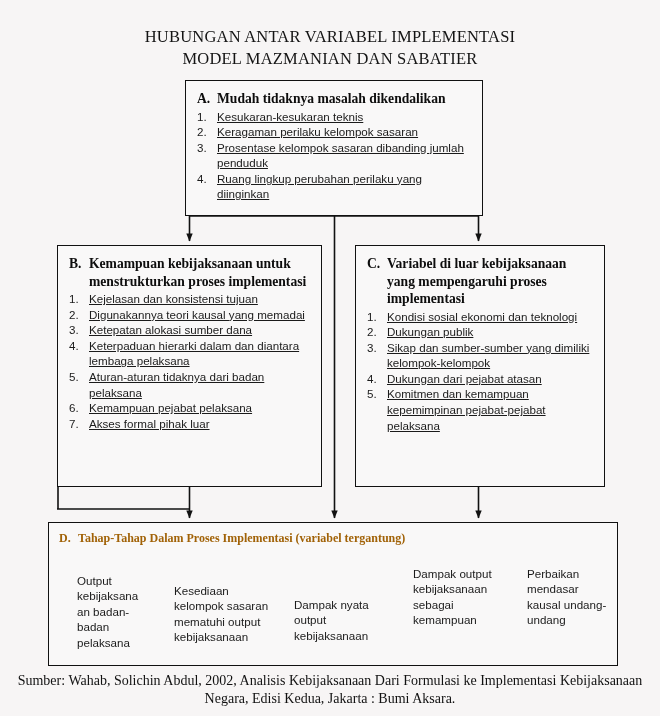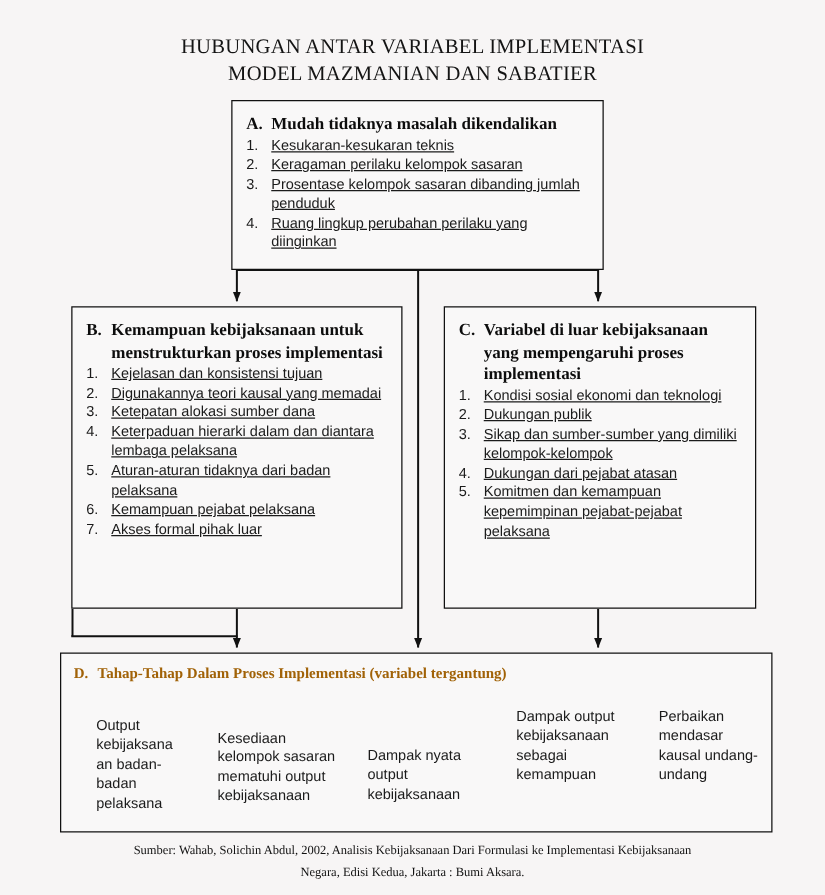--- a/index.html
+++ b/index.html
@@ -125,21 +125,21 @@
   #flow-node-4 { left: 478px; top: 13px;  width: 80px; }
 
   
   .source-caption {
     position: absolute;
     left: 12px;
     top: 672px;
     width: 636px;
     text-align: center;
     font-family: "Liberation Serif", serif;
-    font-size: 10px;
+    font-size: 14px;
     line-height: 18px;
     color: #111;
   }
   .source-caption .cap-line { display: block; }
 </style>
 </head>
 <body>
 
 <div id="diagram-root">
 

